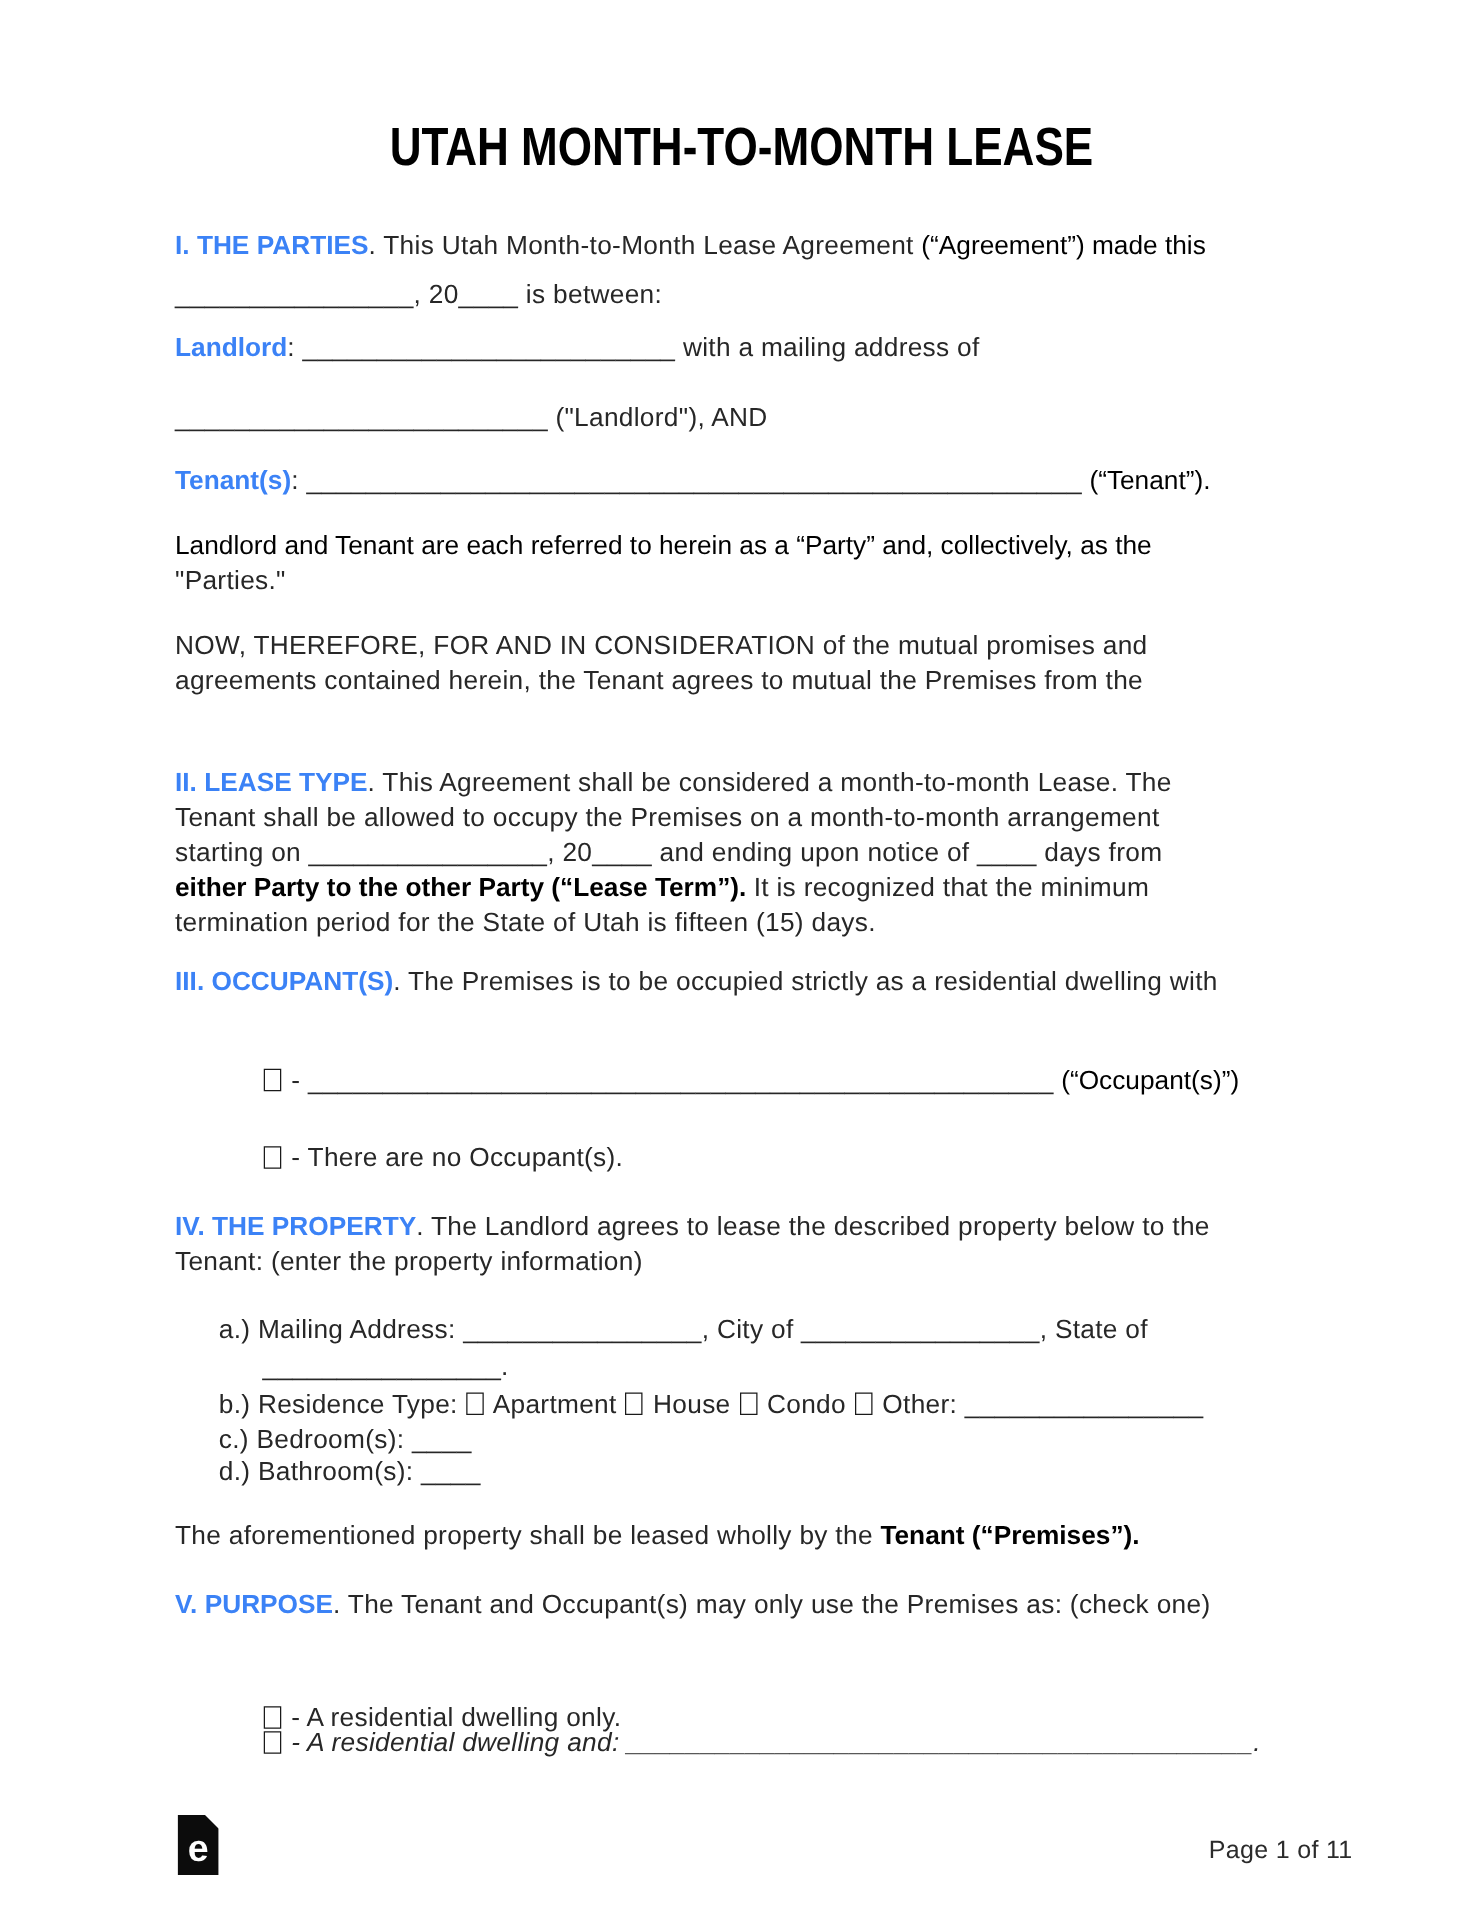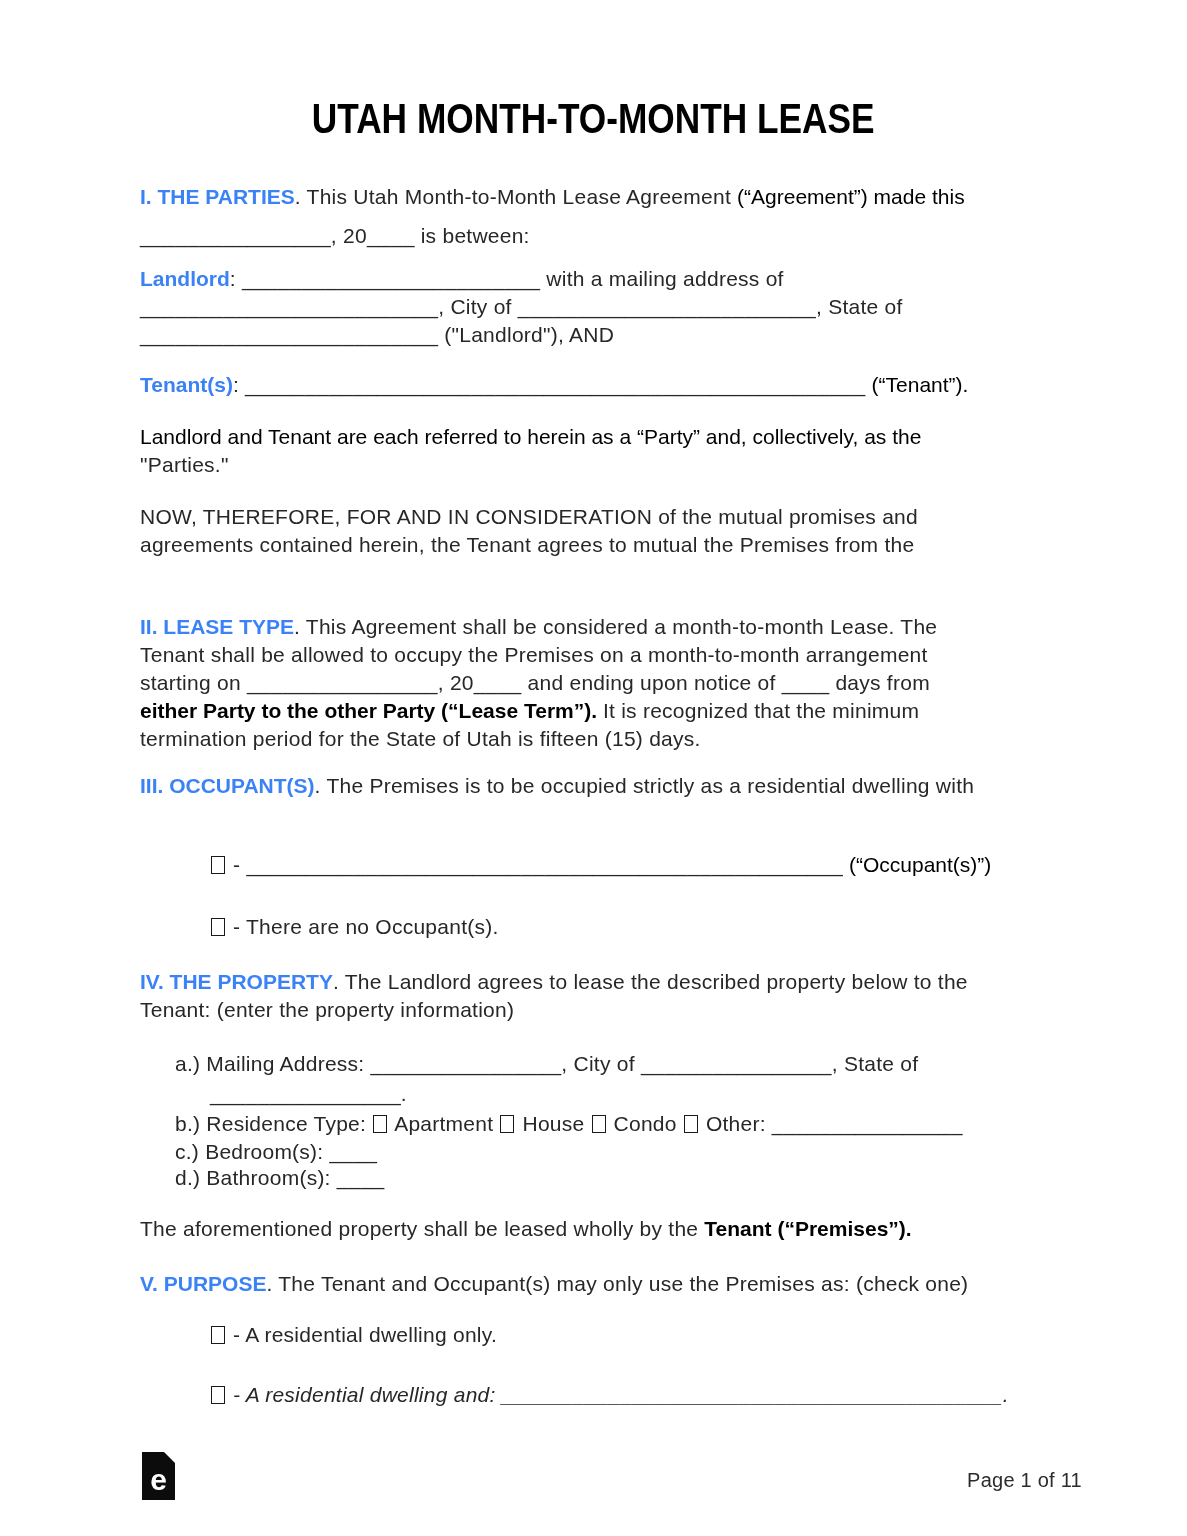--- a/index.html
+++ b/index.html
@@ -61,21 +61,20 @@
 
 <div class="page">
   <div class="footer-logo">
     <span class="logo-letter">e</span>
   </div>
   <div class="page-label">Page 1 of 11</div>
 <div class="line center" style="top: 95px;"><span class="run-t">UTAH MONTH-TO-MONTH LEASE</span></div>
     <div class="line" style="top: 183px; left: 140px;"><span class="run-b">I. THE PARTIES</span><span class="run-l">. This Utah Month-to-Month Lease Agreement </span><span class="run-a">(“Agreement”) made this</span></div>
     <div class="line" style="top: 222px; left: 140px;"><span class="run-l">________________, 20____ is between:</span></div>
     <div class="line" style="top: 265px; left: 140px;"><span class="run-b">Landlord</span><span class="run-l">: _________________________ with a mailing address of</span></div>
-    <div class="line" style="top: 293px; left: 140px;"><span class="run-l">_________________________, City of _________________________, State of</span></div>
     <div class="line" style="top: 321px; left: 140px;"><span class="run-l">_________________________ ("Landlord"), AND</span></div>
     <div class="line" style="top: 371px; left: 140px;"><span class="run-b">Tenant(s)</span><span class="run-l">: ____________________________________________________ </span><span class="run-a">(“Tenant”).</span></div>
     <div class="line" style="top: 423px; left: 140px;"><span class="run-a">Landlord and Tenant are each referred to herein as a “Party” and, collectively, as the</span></div>
     <div class="line" style="top: 451px; left: 140px;"><span class="run-l">"Parties."</span></div>
     <div class="line" style="top: 503px; left: 140px;"><span class="run-l">NOW, THEREFORE, FOR AND IN CONSIDERATION of the mutual promises and</span></div>
     <div class="line" style="top: 531px; left: 140px;"><span class="run-l">agreements contained herein, the Tenant agrees to mutual the Premises from the</span></div>
     <div class="line" style="top: 613px; left: 140px;"><span class="run-b">II. LEASE TYPE</span><span class="run-l">. This Agreement shall be considered a month-to-month Lease. The</span></div>
     <div class="line" style="top: 641px; left: 140px;"><span class="run-l">Tenant shall be allowed to occupy the Premises on a month-to-month arrangement</span></div>
     <div class="line" style="top: 669px; left: 140px;"><span class="run-l">starting on ________________, 20____ and ending upon notice of ____ days from</span></div>
     <div class="line" style="top: 697px; left: 140px;"><span class="run-ab">either Party to the other Party (“Lease Term”). </span><span class="run-l">It is recognized that the minimum</span></div>
@@ -85,15 +84,15 @@
     <div class="line" style="top: 913px; left: 210px;"><span class="cb"></span><span class="run-l"> - There are no Occupant(s).</span></div>
     <div class="line" style="top: 968px; left: 140px;"><span class="run-b">IV. THE PROPERTY</span><span class="run-l">. The Landlord agrees to lease the described property below to the</span></div>
     <div class="line" style="top: 996px; left: 140px;"><span class="run-l">Tenant: (enter the property information)</span></div>
     <div class="line" style="top: 1050px; left: 175px;"><span class="run-l">a.) Mailing Address: ________________, City of ________________, State of</span></div>
     <div class="line" style="top: 1080px; left: 210px;"><span class="run-l">________________.</span></div>
     <div class="line" style="top: 1110px; left: 175px;"><span class="run-l">b.) Residence Type: </span><span class="cb"></span><span class="run-l"> Apartment </span><span class="cb"></span><span class="run-l"> House </span><span class="cb"></span><span class="run-l"> Condo </span><span class="cb"></span><span class="run-l"> Other: ________________</span></div>
     <div class="line" style="top: 1138px; left: 175px;"><span class="run-l">c.) Bedroom(s): ____</span></div>
     <div class="line" style="top: 1164px; left: 175px;"><span class="run-l">d.) Bathroom(s): ____</span></div>
     <div class="line" style="top: 1215px; left: 140px;"><span class="run-l">The aforementioned property shall be leased wholly by the </span><span class="run-ab">Tenant (“Premises”).</span></div>
     <div class="line" style="top: 1270px; left: 140px;"><span class="run-b">V. PURPOSE</span><span class="run-l">. The Tenant and Occupant(s) may only use the Premises as: (check one)</span></div>
-    <div class="line" style="top: 1321px; left: 210px; text-align: center;"><span class="cb"></span><span class="run-l"> - A residential dwelling only.</span></div>
+    <div class="line" style="top: 1361px; left: 210px; text-align: center;"><span class="cb"></span><span class="run-l"> - A residential dwelling only.</span></div>
     <div class="line" style="top: 1381px; left: 210px; font-style: italic;"><span class="cb"></span><span class="run-l"> - A residential dwelling and: __________________________________________.</span></div>
   </div>
 
 </body></html>

